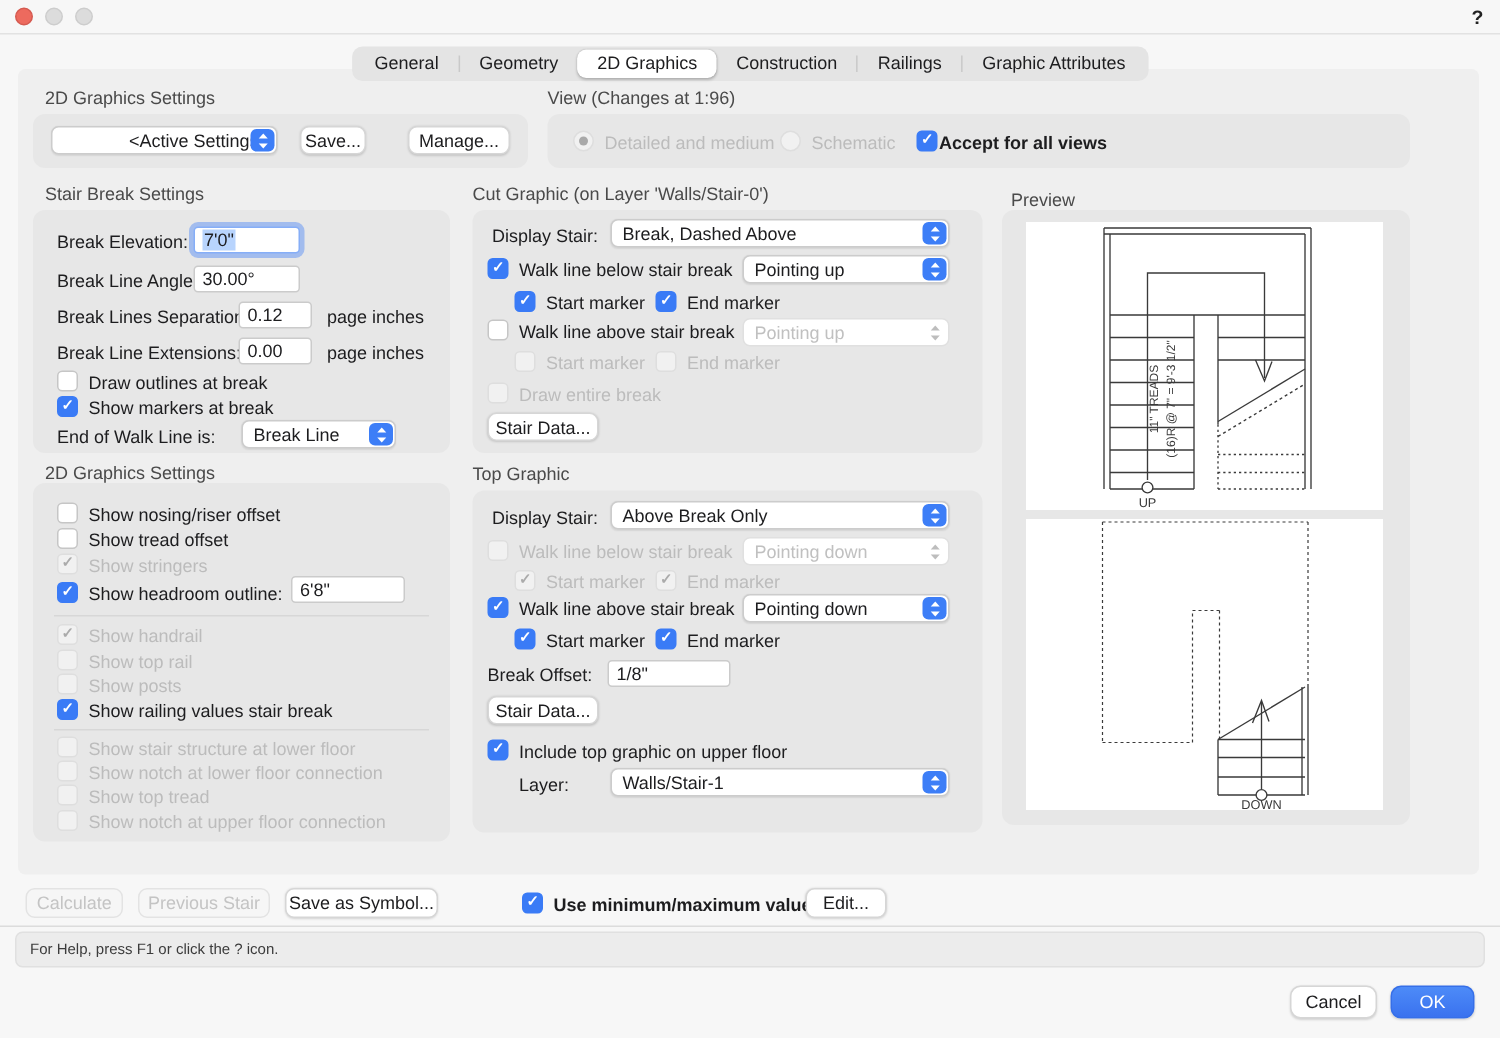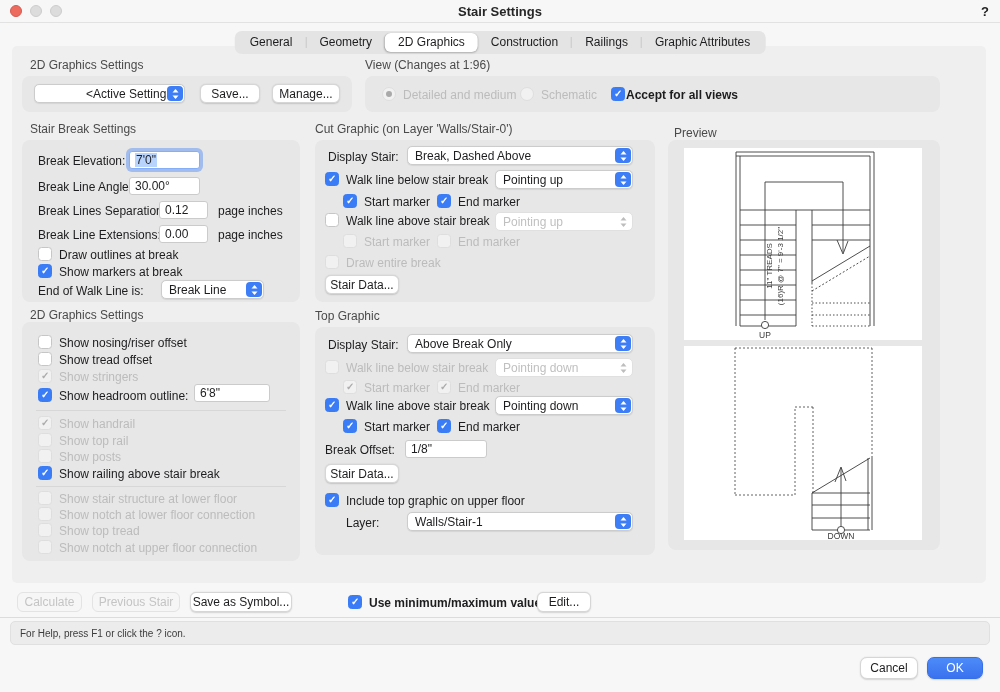--- a/index.html
+++ b/index.html
@@ -53,21 +53,20 @@
 <body>
 
 <div class="window">
 
   <div class="titlebar">
     <div class="lights">
       <span class="light red"></span>
       <span class="light gray"></span>
       <span class="light gray"></span>
     </div>
-    <div class="wtitle">Stair Settings</div>
     <div class="helpq">?</div>
   </div>
 
   <div class="tabbar">
     <span class="tab">General</span>
     <span class="tabsep"></span>
     <span class="tab">Geometry</span>
     <span class="tab sel">2D Graphics</span>
     <span class="tab">Construction</span>
     <span class="tabsep"></span>
@@ -83,21 +82,21 @@
     <div class="group" style="left:10px;top:30px;width:330px;height:36px;">
       <div class="popup" style="left:12px;top:8px;width:151px;padding-left:44px;">
         <span class="pv">&lt;Active Settings&gt;</span>
         <span class="step">
             <svg width="9" height="12" viewBox="0 0 9 12">
               <path d="M4.5 1 L7.5 4.4 H1.5 Z" fill="#fff"></path>
               <path d="M4.5 11 L1.5 7.6 H7.5 Z" fill="#fff"></path>
             </svg>
           </span>
       </div>
-      <div class="btn" style="left:178px;top:8px;width:60px;height:19px;">Save...</div>
+      <div class="btn" style="left:178px;top:8px;width:44px;height:19px;">Save...</div>
       <div class="btn" style="left:250px;top:8px;width:68px;height:19px;">Manage...</div>
     </div>
 
     <div class="glabel" style="left:353px;top:12px;">View (Changes at 1:96)</div>
 
     <div class="group" style="left:353px;top:30px;width:575px;height:36px;">
       <span class="radio sel" style="left:17px;top:11px;"></span>
       <span class="txt dis-l" style="left:38px;top:12px;">Detailed and medium</span>
       <span class="radio" style="left:155px;top:11px;"></span>
       <span class="txt dis-l" style="left:176px;top:12px;">Schematic</span>
@@ -157,21 +156,21 @@
           <span>6'8"</span>
         </div>
       <div style="position:absolute;left:14px;right:14px;top:88px;height:1px;background:#d7d7d7;"></div>
       <span class="cb dis gchk" style="left:16px;top:94px;"></span>
       <span class="txt dis-l" style="left:37px;top:95px;">Show handrail</span>
       <span class="cb dis" style="left:16px;top:111px;"></span>
       <span class="txt dis-l" style="left:37px;top:112px;">Show top rail</span>
       <span class="cb dis" style="left:16px;top:127px;"></span>
       <span class="txt dis-l" style="left:37px;top:128px;">Show posts</span>
       <span class="cb on" style="left:16px;top:144px;"></span>
-      <span class="txt" style="left:37px;top:145px;">Show railing above stair break</span>
+      <span class="txt" style="left:37px;top:145px;">Show railing values stair break</span>
       <div style="position:absolute;left:14px;right:14px;top:164px;height:1px;background:#d7d7d7;"></div>
       <span class="cb dis" style="left:16px;top:169px;"></span>
       <span class="txt dis-l" style="left:37px;top:170px;">Show stair structure at lower floor</span>
       <span class="cb dis" style="left:16px;top:185px;"></span>
       <span class="txt dis-l" style="left:37px;top:186px;">Show notch at lower floor connection</span>
       <span class="cb dis" style="left:16px;top:201px;"></span>
       <span class="txt dis-l" style="left:37px;top:202px;">Show top tread</span>
       <span class="cb dis" style="left:16px;top:218px;"></span>
       <span class="txt dis-l" style="left:37px;top:219px;">Show notch at upper floor connection</span>
     </div>

